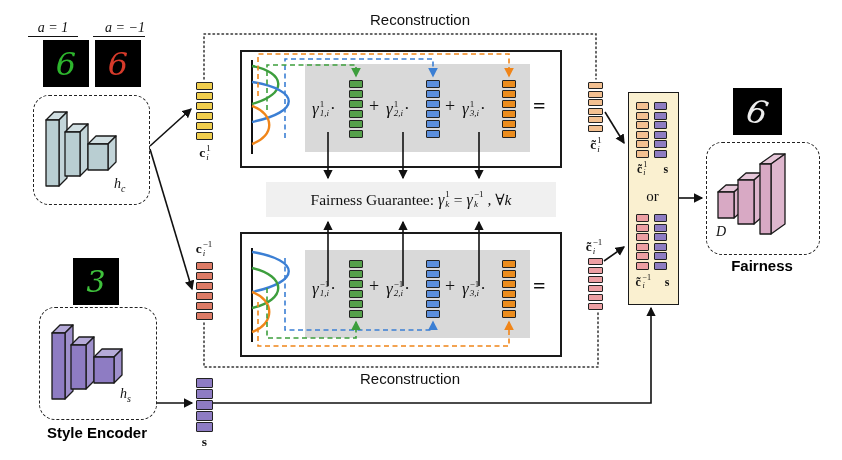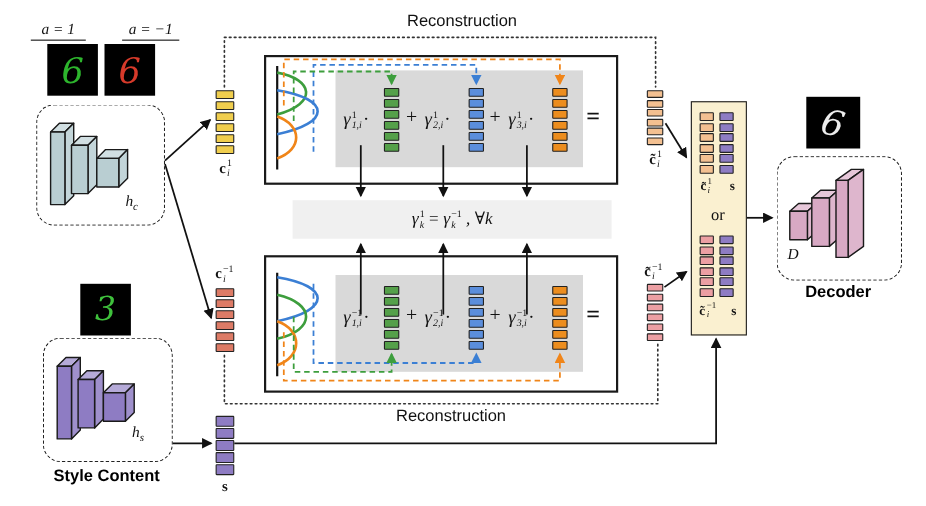--- a/index.html
+++ b/index.html
@@ -50,21 +50,21 @@
 </style>
 </head>
 <body>
 
 <div class="canvas">
 
   <div class="abs recon-label" style="left:330px;top:11px;width:180px;">Reconstruction</div>
   <div class="abs recon-label" style="left:320px;top:370px;width:180px;">Reconstruction</div>
 
   <div class="abs alabel" style="left:28px;top:20px;width:50px;">a = 1</div>
-  <div class="abs alabel" style="left:111px;top:20px;width:52px;">a = −1</div>
+  <div class="abs alabel" style="left:93px;top:20px;width:52px;text-align:right;">a = −1</div>
   <div class="abs digit green" style="left:43px;top:40px;width:46px;height:47px;">
     <span>6</span>
   </div>
   <div class="abs digit red" style="left:95px;top:40px;width:46px;height:47px;">
     <span>6</span>
   </div>
 
   <div class="abs dashedbox" style="left:33px;top:95px;width:115px;height:108px;"></div>
   <svg class="abs" style="left:40px;top:102px;" width="100" height="92" viewBox="0 0 100 92">
     <g stroke="#1a1a1a" stroke-width="1.3" stroke-linejoin="round">
@@ -169,20 +169,21 @@
       <div class="cell" style="background: rgb(236, 141, 30);"></div>
       <div class="cell" style="background: rgb(236, 141, 30);"></div>
       <div class="cell" style="background: rgb(236, 141, 30);"></div>
       <div class="cell" style="background: rgb(236, 141, 30);"></div>
       <div class="cell" style="background: rgb(236, 141, 30);"></div>
       <div class="cell" style="background: rgb(236, 141, 30);"></div>
     </div>
   <span class="abs eqsign" style="left:533px;top:93px;">=</span>
 
   <div class="abs fairbox" style="left:266px;top:182px;width:290px;height:35px;">
+    <span>Fairness Guarantee:</span>
     <span class="gterm" style="font-size:16px;">
       <span class="gvar">γ</span>
       <span class="ss">
           <span class="t">1</span>
           <span class="b ital">k</span>
         </span>
     </span>
     <span>=</span>
     <span class="gterm" style="font-size:16px;">
       <span class="gvar">γ</span>
@@ -354,21 +355,21 @@
       <polygon points="40,30 48,22 48,66 40,74" fill="var(--style_block)" fill-opacity="0.85"></polygon>
       <rect x="25" y="30" width="15" height="44" fill="var(--style_block)"></rect>
       <polygon points="48,42 56,34 76,34 68,42" fill="var(--style_block)" fill-opacity="0.65"></polygon>
       <polygon points="68,42 76,34 76,60 68,68" fill="var(--style_block)" fill-opacity="0.85"></polygon>
       <rect x="48" y="42" width="20" height="26" fill="var(--style_block)"></rect>
     </g>
   </svg>
   <div class="abs mathlab" style="left:120px;top:386px;">
     <span>h</span><sub style="font-size:10px;">s</sub>
   </div>
-  <div class="abs caption" style="left:22px;top:424px;width:150px;">Style Content</div>
+  <div class="abs caption" style="left:22px;top:424px;width:150px;">Style Encoder</div>
 
   <div class="abs vec" style="left:196px;top:378px;width:17px;height:54px;">
       <div class="cell" style="background: rgb(142, 124, 195);"></div>
       <div class="cell" style="background: rgb(142, 124, 195);"></div>
       <div class="cell" style="background: rgb(142, 124, 195);"></div>
       <div class="cell" style="background: rgb(142, 124, 195);"></div>
       <div class="cell" style="background: rgb(142, 124, 195);"></div>
     </div>
   <div class="abs vlabel" style="left:196px;top:434px;width:17px;justify-content:center;">s</div>
 
@@ -383,21 +384,21 @@
       <rect x="4" y="40" width="16" height="26" fill="var(--decoder_block)"></rect>
       <polygon points="24,28 32,21 48,21 40,28" fill="var(--decoder_block)" fill-opacity="0.65"></polygon>
       <polygon points="40,28 48,21 48,65 40,72" fill="var(--decoder_block)" fill-opacity="0.85"></polygon>
       <rect x="24" y="28" width="16" height="44" fill="var(--decoder_block)"></rect>
       <polygon points="46,12 60,2 71,2 57,12" fill="var(--decoder_block)" fill-opacity="0.65"></polygon>
       <polygon points="57,12 71,2 71,72 57,82" fill="var(--decoder_block)" fill-opacity="0.85"></polygon>
       <rect x="46" y="12" width="11" height="70" fill="var(--decoder_block)"></rect>
     </g>
   </svg>
   <div class="abs mathlab" style="left:716px;top:224px;">D</div>
-  <div class="abs caption" style="left:706px;top:257px;width:112px;">Decoder</div>
+  <div class="abs caption" style="left:706px;top:257px;width:112px;">Fairness</div>
 
   <svg class="abs overlay" style="left:0;top:0;" width="842" height="460" viewBox="0 0 842 460">
     <defs>
       <marker id="ab" markerWidth="8" markerHeight="8" refX="5.2" refY="3" orient="auto">
         <path d="M0,0 L6,3 L0,6 z" style="fill:#111;"></path>
       </marker>
       <marker id="ag" markerWidth="8" markerHeight="8" refX="5" refY="3" orient="auto">
         <path d="M0,0 L6,3 L0,6 z" style="fill:var(--curve_green);"></path>
       </marker>
       <marker id="abl" markerWidth="8" markerHeight="8" refX="5" refY="3" orient="auto">

